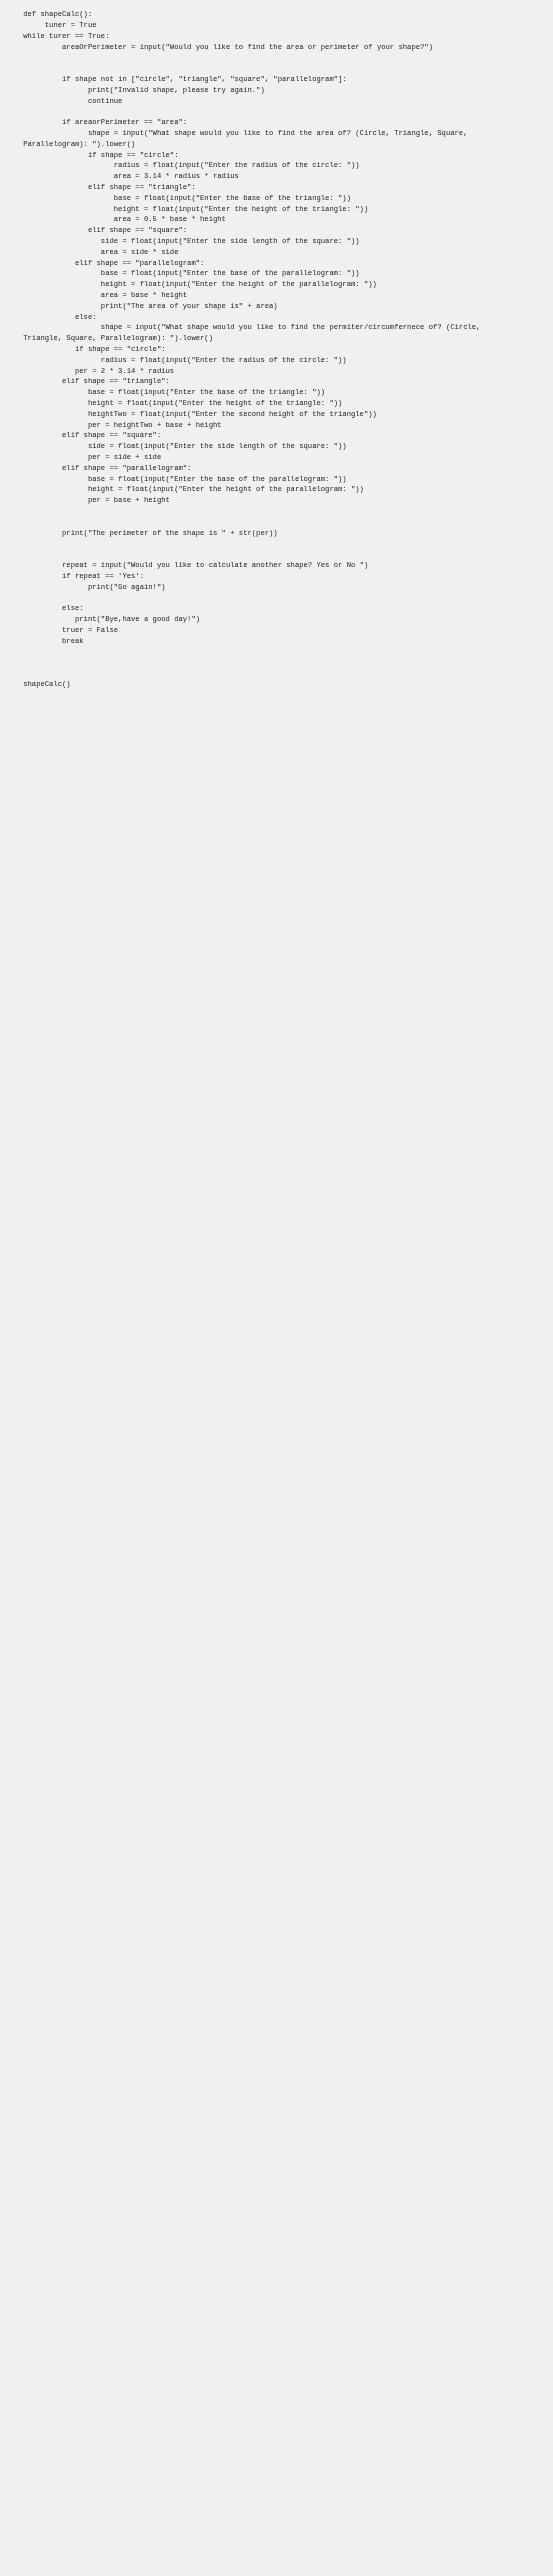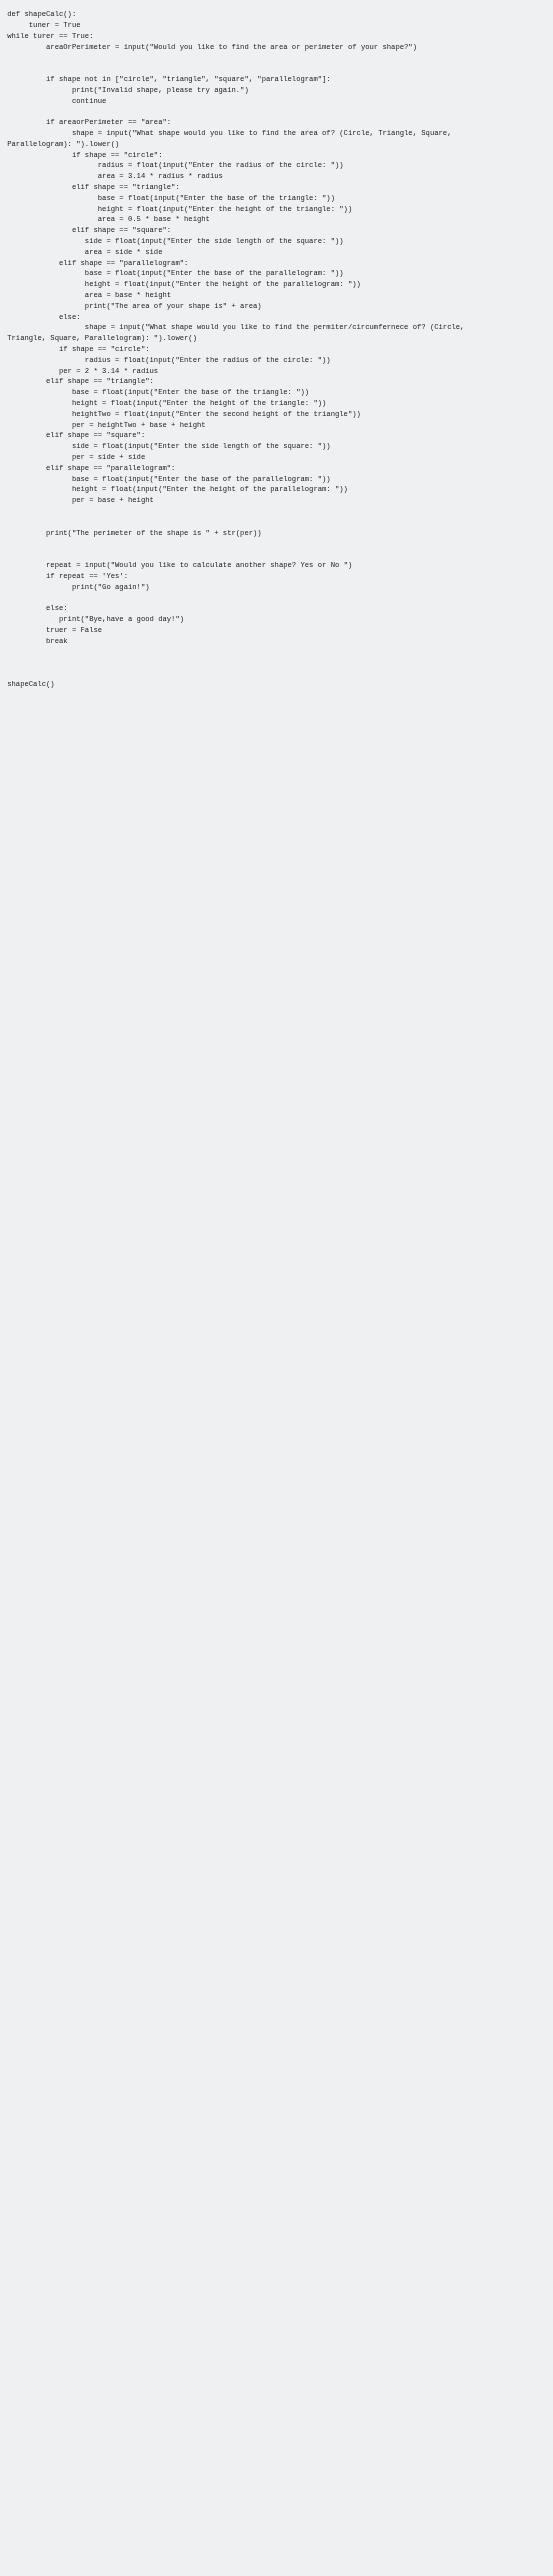--- a/index.html
+++ b/index.html
@@ -10,20 +10,21 @@
   .code-container {
     font-family: ui-monospace, Menlo, Consolas, "Liberation Mono", monospace;
     font-size: 7.2px;
     line-height: 1.5;
     color: #1a1a1a;
     white-space: pre-wrap;
     word-wrap: break-word;
     padding: 9.3px 7.2px;
     width: 495px;
     box-sizing: border-box;
+    margin-left: 16px;
   }
   .line {
     display: block;
   }
 </style>
 </head>
 <body>
 
 <div class="code-container" id="code-block"><span class="line">def shapeCalc():</span><span class="line">     tuner = True</span><span class="line">while turer == True:</span><span class="line">         areaOrPerimeter = input("Would you like to find the area or perimeter of your shape?")</span><span class="line">&nbsp;</span><span class="line">&nbsp;</span><span class="line">         if shape not in ["circle", "triangle", "square", "parallelogram"]:</span><span class="line">               print("Invalid shape, please try again.")</span><span class="line">               continue</span><span class="line">&nbsp;</span><span class="line">         if areaorPerimeter == "area":</span><span class="line">               shape = input("What shape would you like to find the area of? (Circle, Triangle, Square, Parallelogram): ").lower()</span><span class="line">               if shape == "circle":</span><span class="line">                     radius = float(input("Enter the radius of the circle: "))</span><span class="line">                     area = 3.14 * radius * radius</span><span class="line">               elif shape == "triangle":</span><span class="line">                     base = float(input("Enter the base of the triangle: "))</span><span class="line">                     height = float(input("Enter the height of the triangle: "))</span><span class="line">                     area = 0.5 * base * height</span><span class="line">               elif shape == "square":</span><span class="line">                  side = float(input("Enter the side length of the square: "))</span><span class="line">                  area = side * side</span><span class="line">            elif shape == "parallelogram":</span><span class="line">                  base = float(input("Enter the base of the parallelogram: "))</span><span class="line">                  height = float(input("Enter the height of the parallelogram: "))</span><span class="line">                  area = base * height</span><span class="line">                  print("The area of your shape is" + area)</span><span class="line">            else:</span><span class="line">                  shape = input("What shape would you like to find the permiter/circumfernece of? (Circle, Triangle, Square, Parallelogram): ").lower()</span><span class="line">            if shape == "circle":</span><span class="line">                  radius = float(input("Enter the radius of the circle: "))</span><span class="line">            per = 2 * 3.14 * radius</span><span class="line">         elif shape == "triangle":</span><span class="line">               base = float(input("Enter the base of the triangle: "))</span><span class="line">               height = float(input("Enter the height of the triangle: "))</span><span class="line">               heightTwo = float(input("Enter the second height of the triangle"))</span><span class="line">               per = heightTwo + base + height</span><span class="line">         elif shape == "square":</span><span class="line">               side = float(input("Enter the side length of the square: "))</span><span class="line">               per = side + side</span><span class="line">         elif shape == "parallelogram":</span><span class="line">               base = float(input("Enter the base of the parallelogram: "))</span><span class="line">               height = float(input("Enter the height of the parallelogram: "))</span><span class="line">               per = base + height</span><span class="line">&nbsp;</span><span class="line">&nbsp;</span><span class="line">         print("The perimeter of the shape is " + str(per))</span><span class="line">&nbsp;</span><span class="line">&nbsp;</span><span class="line">         repeat = input("Would you like to calculate another shape? Yes or No ")</span><span class="line">         if repeat == 'Yes':</span><span class="line">               print("Go again!")</span><span class="line">&nbsp;</span><span class="line">         else:</span><span class="line">            print("Bye,have a good day!")</span><span class="line">         truer = False</span><span class="line">         break</span><span class="line">&nbsp;</span><span class="line">&nbsp;</span><span class="line">&nbsp;</span><span class="line">shapeCalc()</span></div>
 

